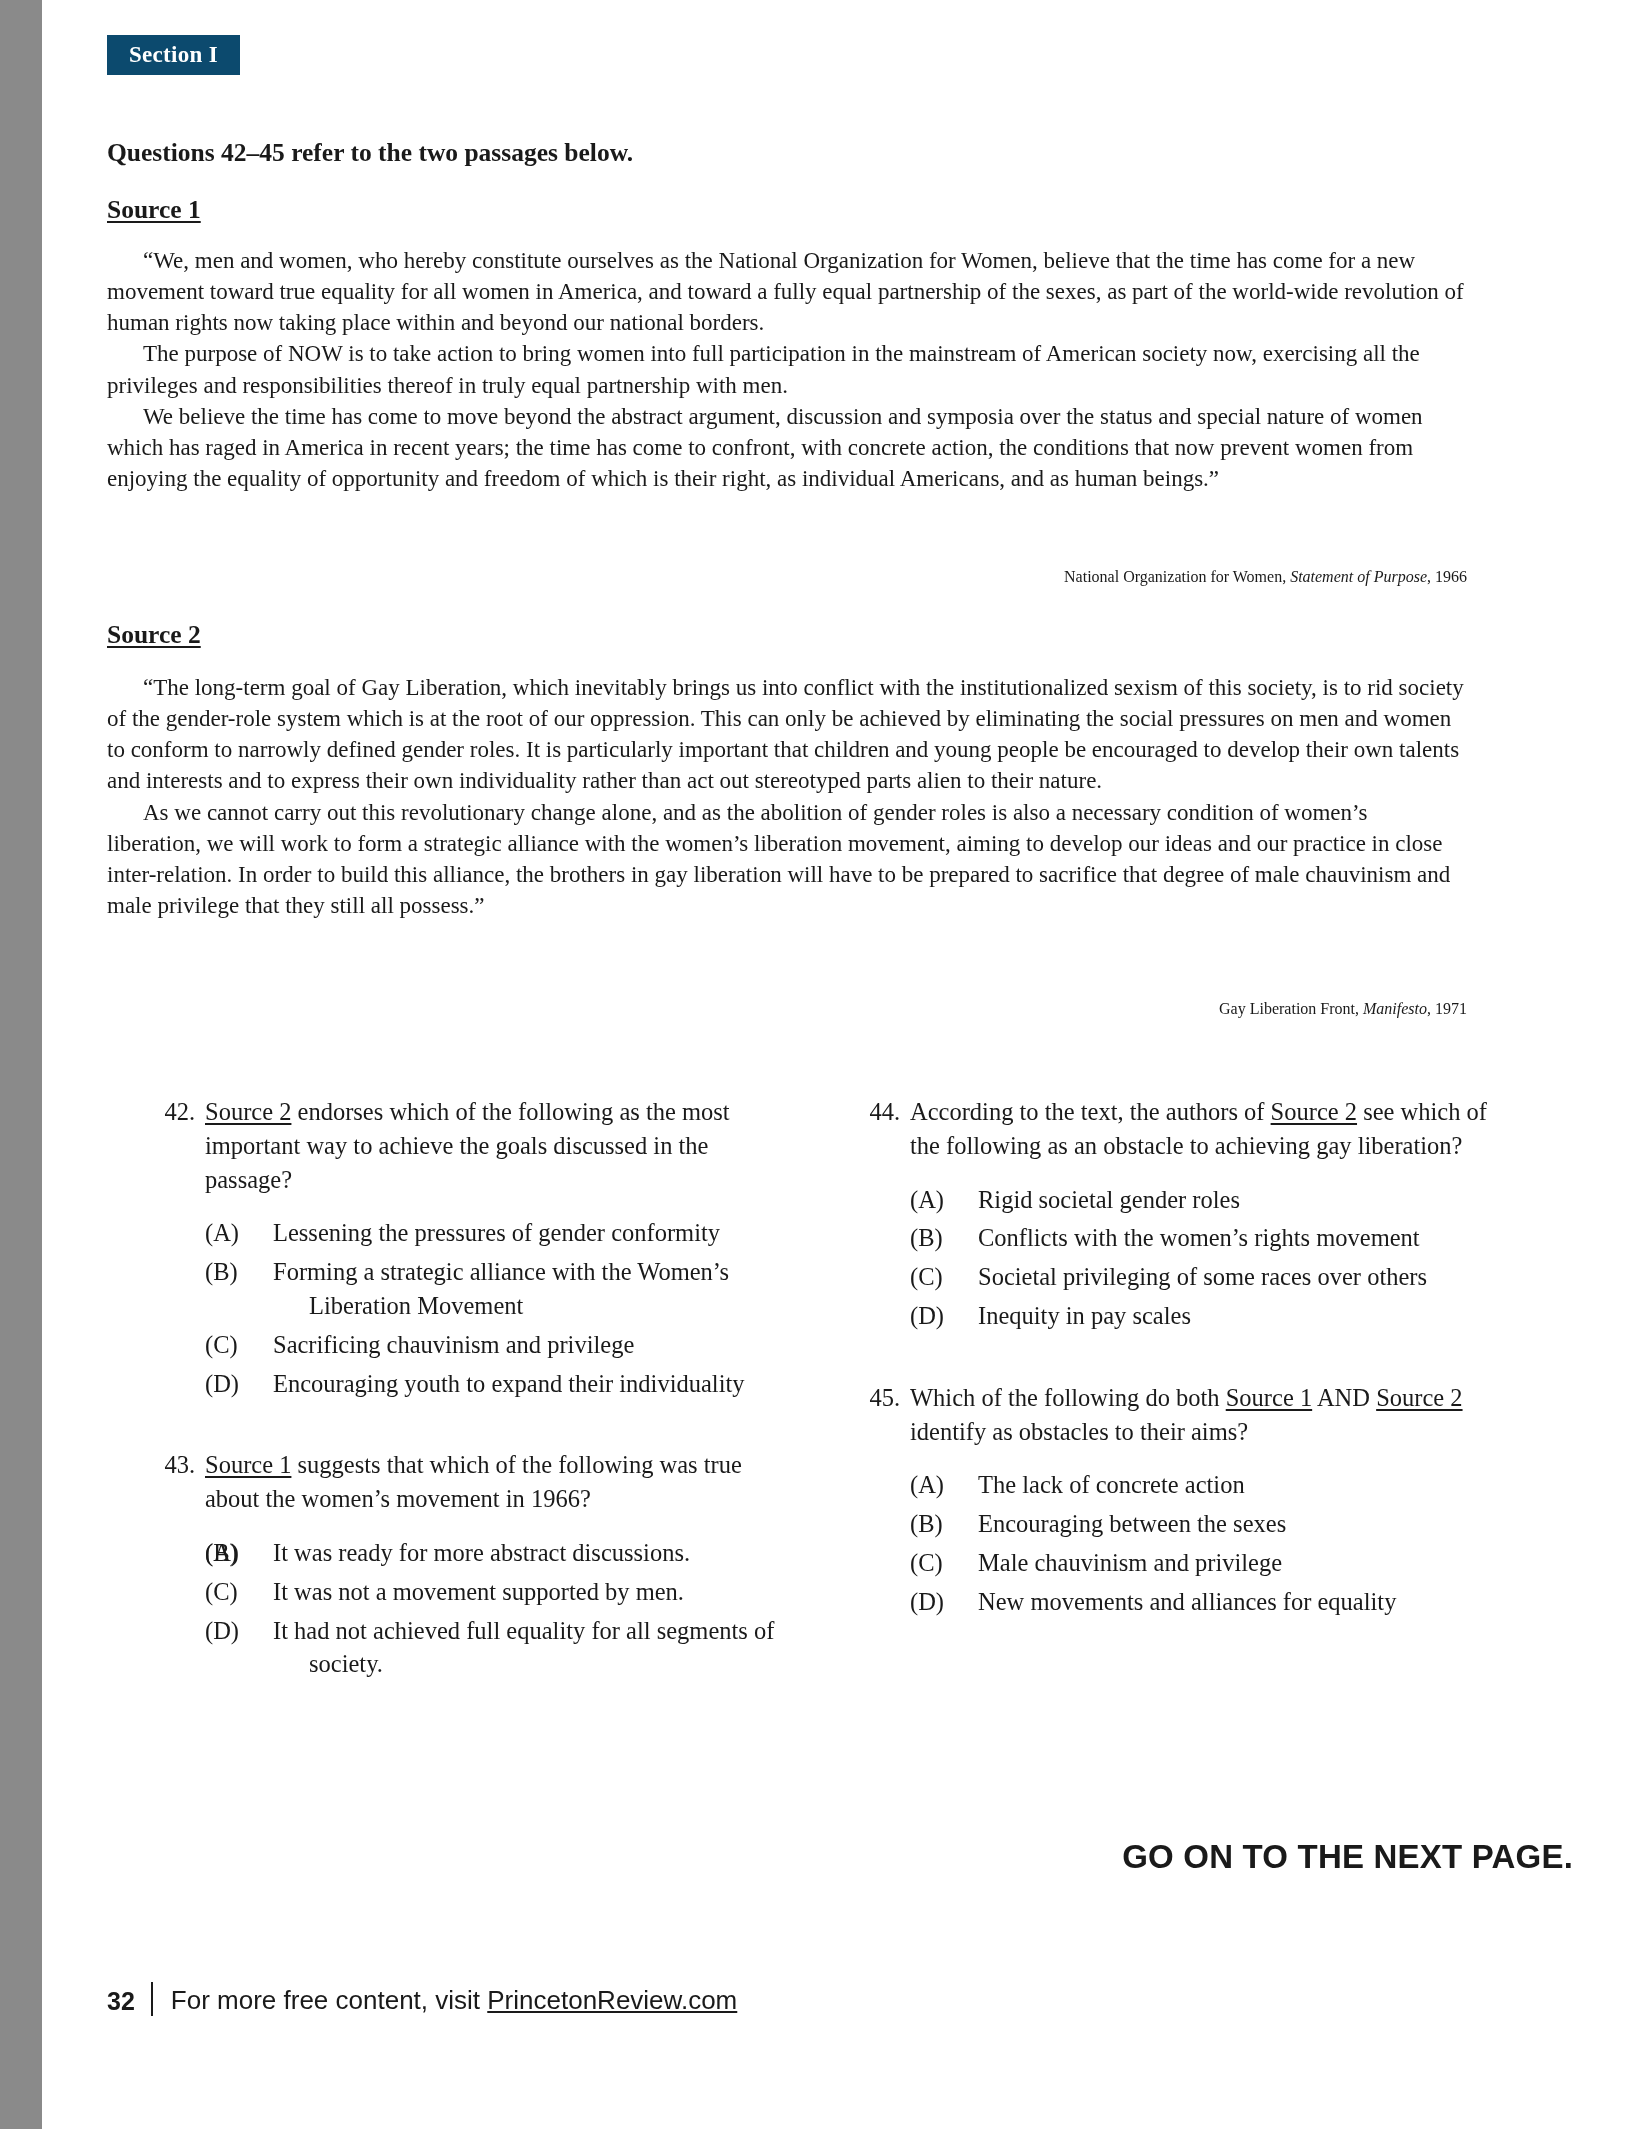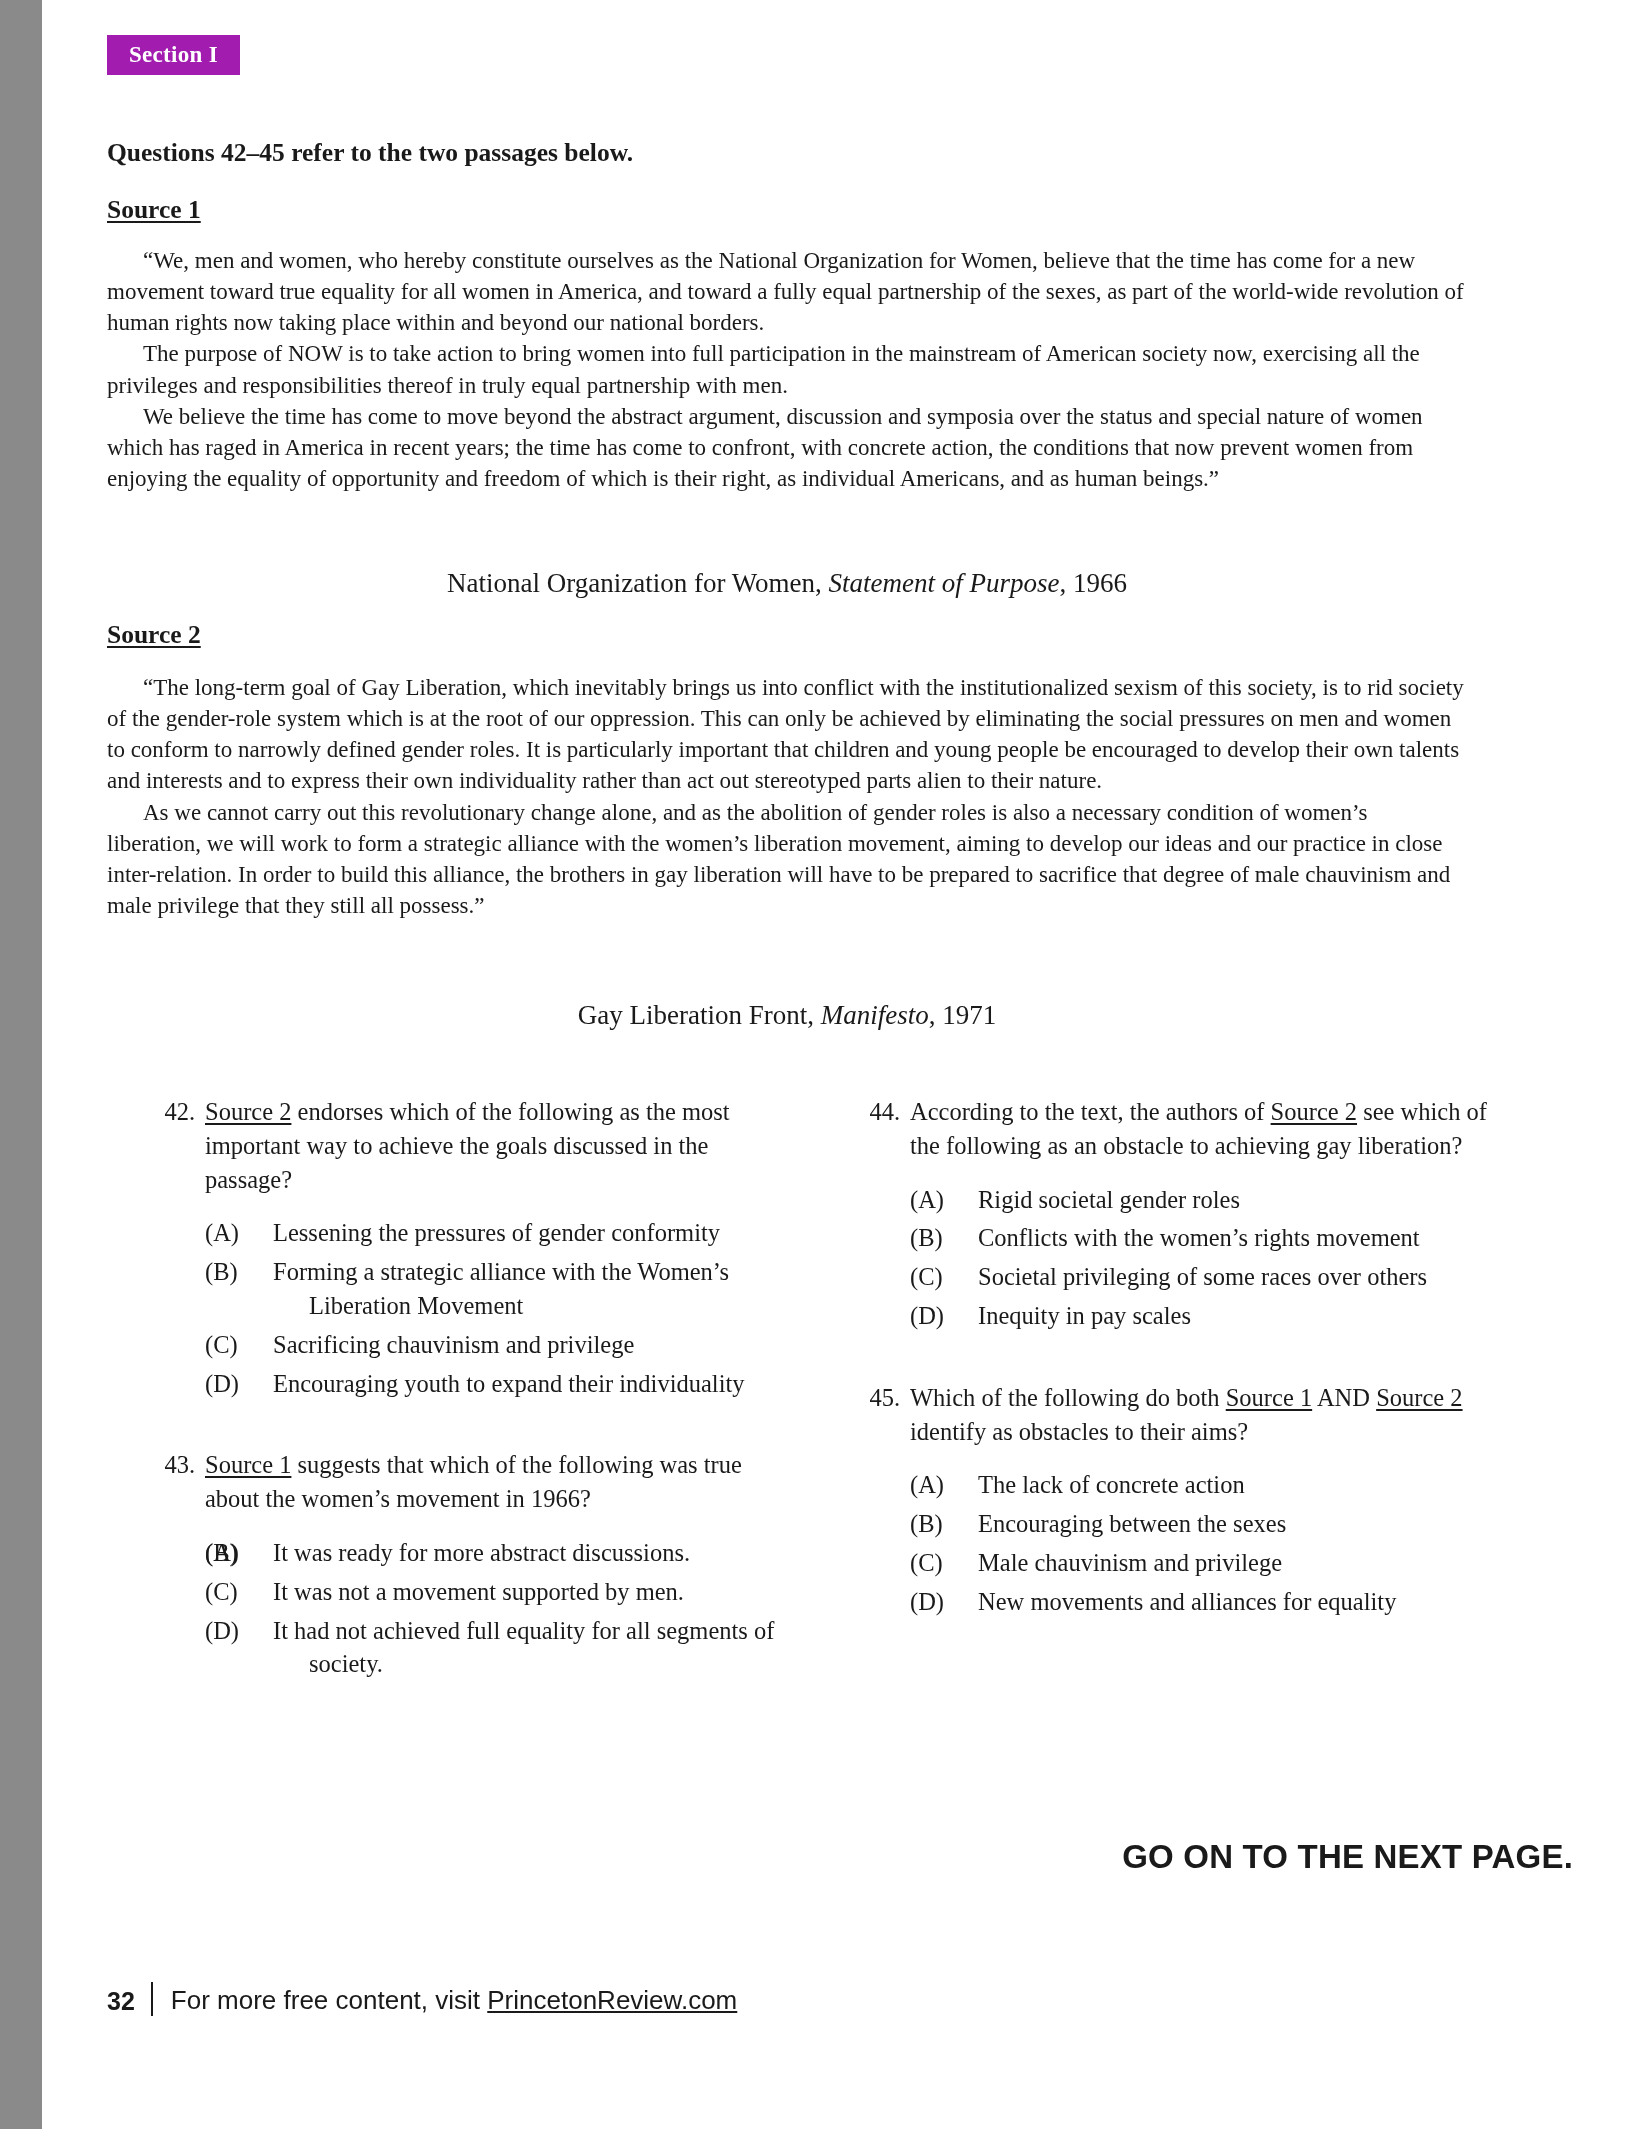--- a/index.html
+++ b/index.html
@@ -34,21 +34,21 @@
     width: 1599px;
     height: 2129px;
     background: #ffffff;
   }
 
   
   #section-tag {
     position: absolute;
     left: 65px;
     top: 35px;
-    background: #a21caf;
+    background: #0c4a6e;
     color: #ffffff;
     font-family: "Liberation Serif", "DejaVu Serif", serif;
     font-weight: bold;
     font-size: 23px;
     letter-spacing: 0.3px;
     padding: 8px 22px 9px 22px;
     line-height: 1;
   }
 
   .qheading {
@@ -83,22 +83,22 @@
 
   .passage p {
     margin: 0;
     text-indent: 36px;
   }
 
   .attribution {
     position: absolute;
     width: 1360px;
     left: 65px;
-    font-size: 27px;
-    text-align: center;
+    font-size: 16px;
+    text-align: right;
   }
   #attrib1 { top: 568px; }
   #attrib2 { top: 1000px; }
   .attribution .title { font-style: italic; }
 
   
   #questions {
     position: absolute;
     left: 65px;
     top: 1095px;

